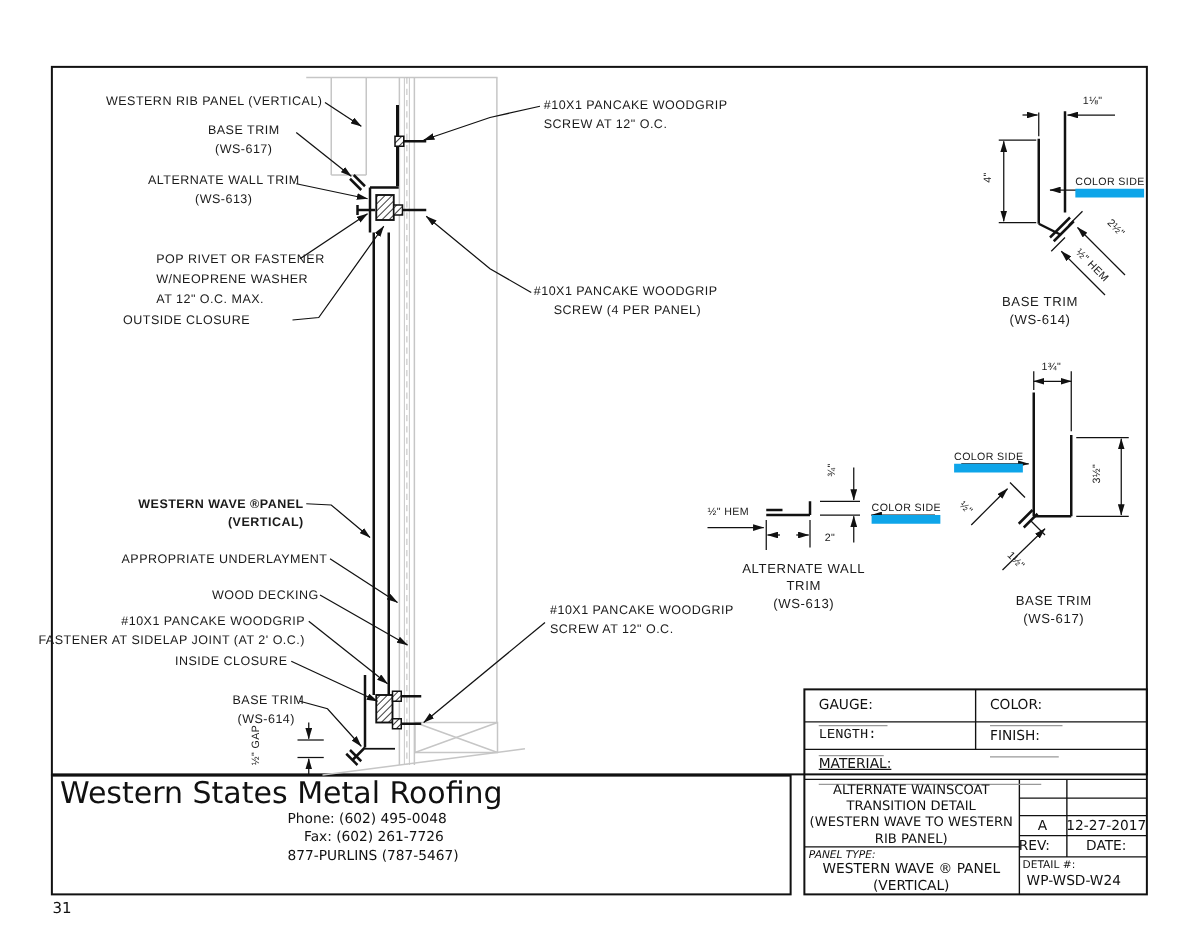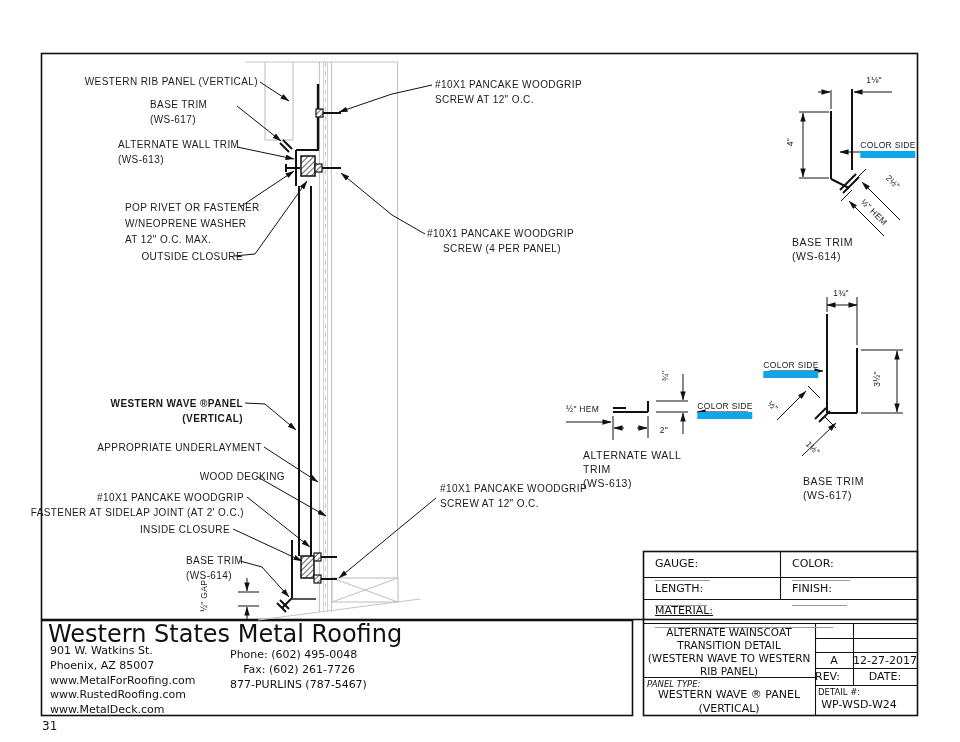--- a/index.html
+++ b/index.html
@@ -3,21 +3,21 @@
 <meta charset="utf-8">
 <style>
   html,body{margin:0;padding:0;background:#fff;}
   .sheet{position:relative;width:960px;height:742px;background:#fff;overflow:hidden;
          font-family:"Liberation Sans",sans-serif;color:#1a1a1a;}
   svg{position:absolute;left:0;top:0;}
   
   .t{position:absolute;font-size:10px;letter-spacing:.4px;line-height:15px;
      color:#1a1a1a;white-space:nowrap;}
   .t span{display:block;}
-  .ctr{text-align:left;}
+  .ctr{text-align:center;}
   .rgt{text-align:right;}
   .dim{position:absolute;font-size:8.5px;letter-spacing:.3px;color:#1a1a1a;white-space:nowrap;}
   .rot{transform:translate(-50%,-50%) rotate(-90deg);}
   .rot45{transform:translate(-50%,-50%) rotate(45deg);}
   .ctrp{transform:translate(-50%,-50%);}
   .cs span{border-bottom:7px solid #0ea5e9;padding-bottom:1px;}
   .dtitle{position:absolute;font-size:10.5px;letter-spacing:.5px;line-height:14px;color:#1a1a1a;}
   
   .tb{position:absolute;font-family:"DejaVu Sans",sans-serif;font-size:11px;color:#111;white-space:nowrap;}
   .tb span{display:block;}
@@ -210,31 +210,31 @@
 </div>
 <div class="t ctr" style="left:118px;top:137px;width:122px;">
   <span>ALTERNATE WALL TRIM</span>
   <span>(WS-613)</span>
 </div>
 <div class="t" style="left:125px;top:200px;line-height:16px;">
   <span>POP RIVET OR FASTENER</span>
   <span>W/NEOPRENE WASHER</span>
   <span>AT 12" O.C. MAX.</span>
 </div>
-<div class="t rgt" style="right:717px;top:249px;">
+<div class="t rgt" style="right:760px;top:249px;">
   <span>OUTSIDE CLOSURE</span>
 </div>
 <div class="t rgt" style="right:717px;top:396px;font-weight:bold;">
   <span>WESTERN WAVE ®PANEL</span>
   <span>(VERTICAL)</span>
 </div>
 <div class="t rgt" style="right:698px;top:440px;">
   <span>APPROPRIATE UNDERLAYMENT</span>
 </div>
-<div class="t rgt" style="right:675px;top:469px;">
+<div class="t rgt" style="right:705px;top:469px;">
   <span>WOOD DECKING</span>
 </div>
 <div class="t rgt" style="right:716px;top:490px;">
   <span>#10X1 PANCAKE WOODGRIP</span>
   <span>FASTENER AT SIDELAP JOINT (AT 2' O.C.)</span>
 </div>
 <div class="t rgt" style="right:730px;top:522px;">
   <span>INSIDE CLOSURE</span>
 </div>
 <div class="t ctr" style="left:186px;top:553px;width:54px;">
@@ -287,21 +287,21 @@
 </div>
 <div class="dim rot45" style="left:773px;top:406px;">½"</div>
 <div class="dim rot45" style="left:813px;top:448px;">1½"</div>
 <div class="dtitle ctr" style="position:absolute;left:803px;top:474px;width:80px;">
   <span style="display:block;">BASE TRIM</span>
   <span style="display:block;">(WS-617)</span>
 </div>
 
 <div class="tb" style="left:655px;top:557px;"><span style="display:inline;">GAUGE:</span> <span class="bl" style="width:55px;"></span></div>
 <div class="tb" style="left:792px;top:557px;"><span style="display:inline;">COLOR:</span> <span class="bl" style="width:58px;"></span></div>
-<div class="tb" style="left:655px;top:582px;"><span style="display:inline;">LENGTH:</span> <span class="bl" style="width:52px;"></span></div>
+<div class="tb" style="left:655px;top:582px;font-family:Liberation Mono, monospace;"><span style="display:inline;">LENGTH:</span> <span class="bl" style="width:52px;"></span></div>
 <div class="tb" style="left:792px;top:582px;"><span style="display:inline;">FINISH:</span> <span class="bl" style="width:55px;"></span></div>
 <div class="tb" style="left:655px;top:604px;text-decoration:underline;"><span style="display:inline;">MATERIAL:</span> <span class="bl" style="width:178px;"></span></div>
 
 <div class="tb" style="left:645px;top:626px;width:168px;text-align:center;font-size:10.5px;line-height:13px;">
   <span>ALTERNATE WAINSCOAT</span>
   <span>TRANSITION DETAIL</span>
   <span>(WESTERN WAVE TO WESTERN</span>
   <span>RIB PANEL)</span>
 </div>
 <div class="tb" style="left:815px;top:654px;width:38px;text-align:center;">A</div>
@@ -310,27 +310,20 @@
 <div class="tb" style="left:853px;top:670px;width:64px;text-align:center;">DATE:</div>
 <div class="tb" style="left:647px;top:679px;font-size:8.5px;font-style:italic;">PANEL TYPE:</div>
 <div class="tb" style="left:645px;top:688px;width:168px;text-align:center;">
   <span>WESTERN WAVE ® PANEL</span>
   <span style="margin-top:1px;">(VERTICAL)</span>
 </div>
 <div class="tb" style="left:818px;top:687px;font-size:8.5px;">DETAIL #:</div>
 <div class="tb" style="left:815px;top:698px;width:88px;text-align:center;">WP-WSD-W24</div>
 
 <div class="tb" style="left:48px;top:620px;font-size:24px;">Western States Metal Roofing</div>
-<div class="tb" style="left:50px;top:644px;line-height:14.8px;">
-  <span>901 W. Watkins St.</span>
-  <span>Phoenix, AZ 85007</span>
-  <span>www.MetalForRoofing.com</span>
-  <span>www.RustedRoofing.com</span>
-  <span>www.MetalDeck.com</span>
-</div>
 <div class="tb" style="left:230px;top:648px;width:125px;text-align:right;line-height:14.8px;">
   <span>Phone: (602) 495-0048</span>
   <span>Fax: (602) 261-7726</span>
   <span>877-PURLINS (787-5467)</span>
 </div>
 
 <div class="tb" style="left:42px;top:719px;font-size:12px;">31</div>
 
 </div>
 

